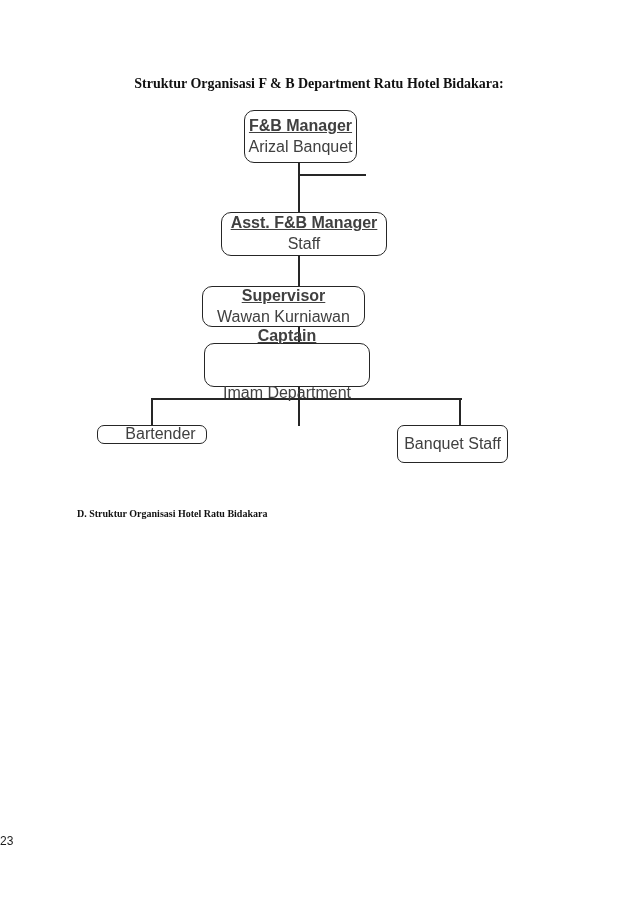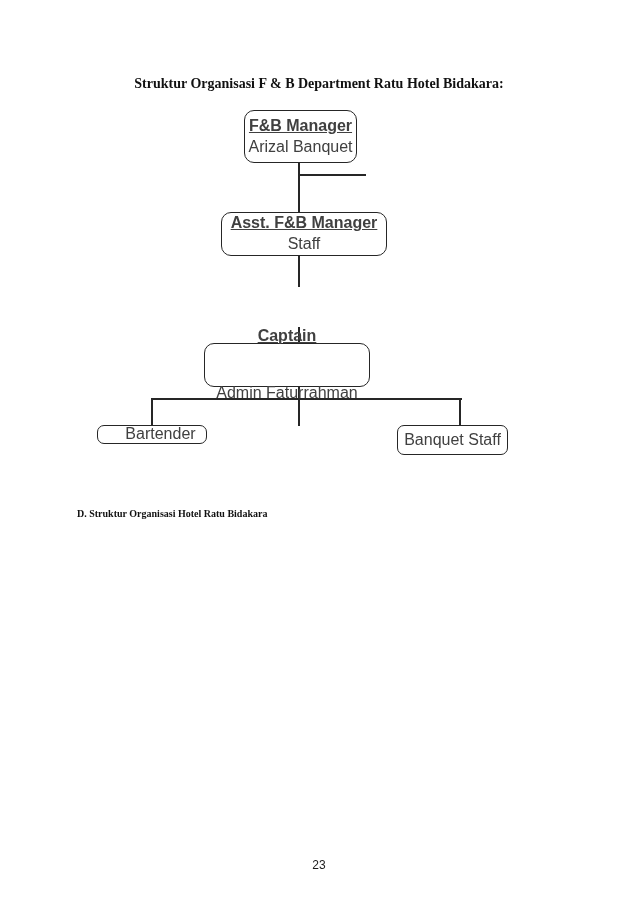--- a/index.html
+++ b/index.html
@@ -36,24 +36,22 @@
     font-weight: bold;
     font-size: 10px;
     color: #111111;
     white-space: nowrap;
   }
   .page-number {
     position: absolute;
     top: 834px;
     left: 0;
     width: 100%;
-    text-align: center;
     font-size: 12px;
     color: #1c1c1c;
-    margin-top: 24px;
   }
   .node {
     position: absolute;
     box-sizing: border-box;
     border: 1.5px solid #262626;
     border-radius: 10px;
     background: #ffffff;
     display: flex;
     flex-direction: column;
     align-items: center;
@@ -69,21 +67,21 @@
   .node.small { border-radius: 7px; }
 
   
   #n-fb-manager  { left: 244px; top: 110px; width: 113px; height: 53px; }
   #n-fb-admin    { left: 366px; top: 164px; width: 109px; height: 39px; }
   #n-asst        { left: 205px; top: 212px; width: 166px; height: 44px; margin-left: 16px; }
   #n-supervisor  { left: 202px; top: 286px; width: 163px; height: 41px; }
   #n-captain     { left: 204px; top: 343px; width: 166px; height: 44px; gap: 36px; }
   #n-bartender   { left:  97px; top: 425px; width: 110px; height: 19px; padding-left: 17px; }
   #n-waiter      { left: 245px; top: 425px; width: 112px; height: 25px; }
-  #n-banquet     { left: 397px; top: 425px; width: 111px; height: 30px; }
+  #n-banquet     { left: 397px; top: 425px; width: 111px; height: 38px; }
 
   .line { position: absolute; background: #262626; }
   #l-fbm-down     { left: 298px; top: 163px; width: 2px;  height: 50px; }
   #l-admin-branch { left: 299px; top: 174px; width: 67px; height: 2px; }
   #l-asst-down    { left: 298px; top: 256px; width: 2px;  height: 31px; }
   #l-sup-down     { left: 298px; top: 327px; width: 2px;  height: 17px; }
   #l-cap-down     { left: 298px; top: 387px; width: 2px;  height: 12px; }
   #l-bus          { left: 152px; top: 398px; width: 310px; height: 2px; }
   #l-drop-bar     { left: 151px; top: 398px; width: 2px;  height: 28px; }
   #l-drop-wai     { left: 298px; top: 398px; width: 2px;  height: 28px; }
@@ -110,24 +108,28 @@
     <div class="node-title">F&amp;B Manager</div>
     <div class="node-name">Arizal Banquet</div>
   </div>
 
 
   <div class="node" id="n-asst">
     <div class="node-title">Asst. F&amp;B Manager</div>
     <div class="node-name">Staff</div>
   </div>
 
+  <div class="node" id="n-supervisor">
+    <div class="node-title">Supervisor</div>
+    <div class="node-name">Wawan Kurniawan</div>
+  </div>
 
   <div class="node" id="n-captain">
     <div class="node-title">Captain</div>
-    <div class="node-name">Admin Faturrahman</div>
+    <div class="node-name">Imam Department</div>
   </div>
 
   <div class="node plain small" id="n-bartender">
     <div class="node-title">Bartender</div>
   </div>
 
 
   <div class="node plain small" id="n-banquet">
     <div class="node-title">Banquet Staff</div>
   </div>

